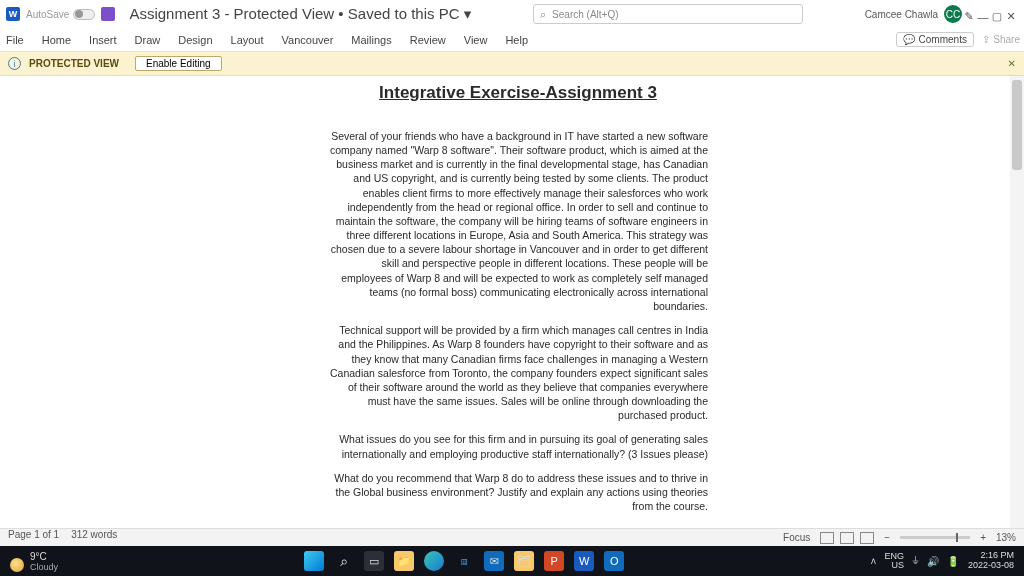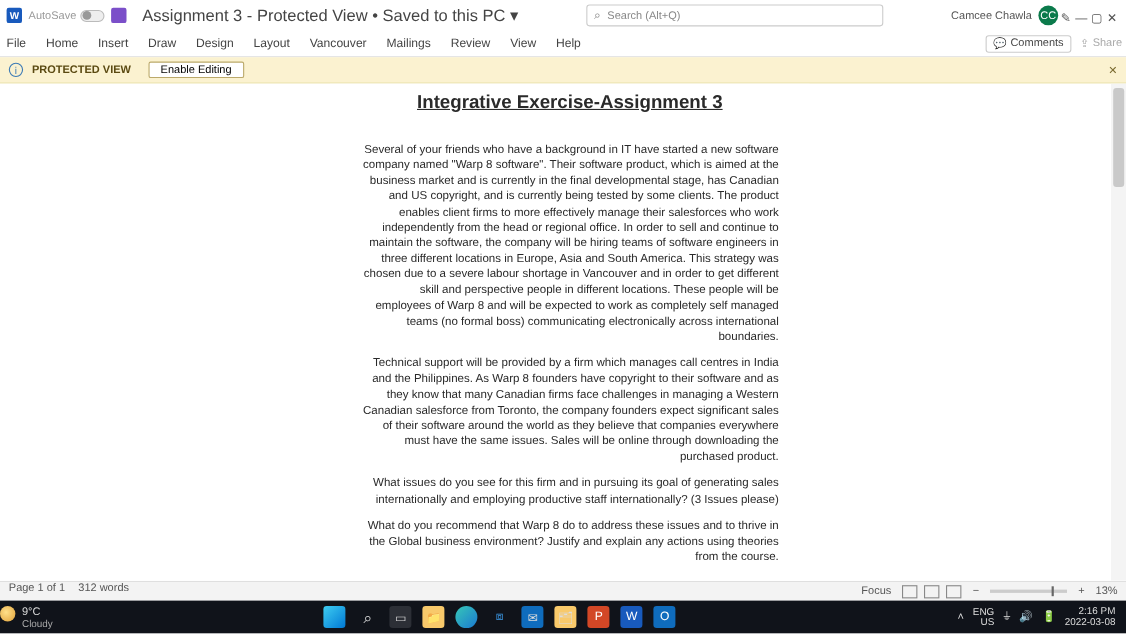--- a/index.html
+++ b/index.html
@@ -36,21 +36,21 @@
 .page p{margin-bottom:10px;text-align:right}
 .vscroll{position:absolute;right:0;top:0;width:14px;height:100%;background:#f4f4f4}
 .vscroll .thumb{position:absolute;left:2px;width:10px;top:4px;height:90px;background:#c9c9c9;border-radius:3px}
 .statusbar{height:18px;background:#f3f3f3;border-top:1px solid #ddd;display:flex;padding:0 8px;font-size:10px;color:#555;gap:12px}
 .statusbar .right{margin-left:auto;display:flex;align-items:center;gap:10px}
 .zoom-track{width:70px;height:3px;background:#ccc;position:relative}
 .zoom-track::after{content:"";position:absolute;left:56px;top:-3px;width:2px;height:9px;background:#666}
 .view-icons{display:flex;gap:6px;align-items:center}
 .vi{width:14px;height:12px;border:1px solid #888}
 .taskbar{height:30px;background:#10131a;display:flex;align-items:center;color:#ddd;font-size:10px}
-.taskbar .weather{display:flex;align-items:flex-start;gap:6px;padding:0 0}
+.taskbar .weather{display:flex;align-items:flex-end;gap:6px;padding:0 10px}
 .sun{width:14px;height:14px;border-radius:50%;background:radial-gradient(circle at 40% 40%,#ffe08a,#e0a038)}
 .taskbar .center{flex:1;display:flex;justify-content:center;gap:10px}
 .tb-icon{width:20px;height:20px;border-radius:3px;display:flex;align-items:center;justify-content:center;font-size:11px}
 .tb-win{background:linear-gradient(135deg,#3ecdf1,#0078d4)}
 .tb-search{color:#ddd;font-size:14px}
 .taskbar .tray{display:flex;align-items:center;gap:8px;padding:0 10px}
 .tray .lang{font-size:9px;line-height:1;text-align:right}
 .tray .clock{font-size:9px;line-height:1.1;text-align:right}
 </style>
 </head>

